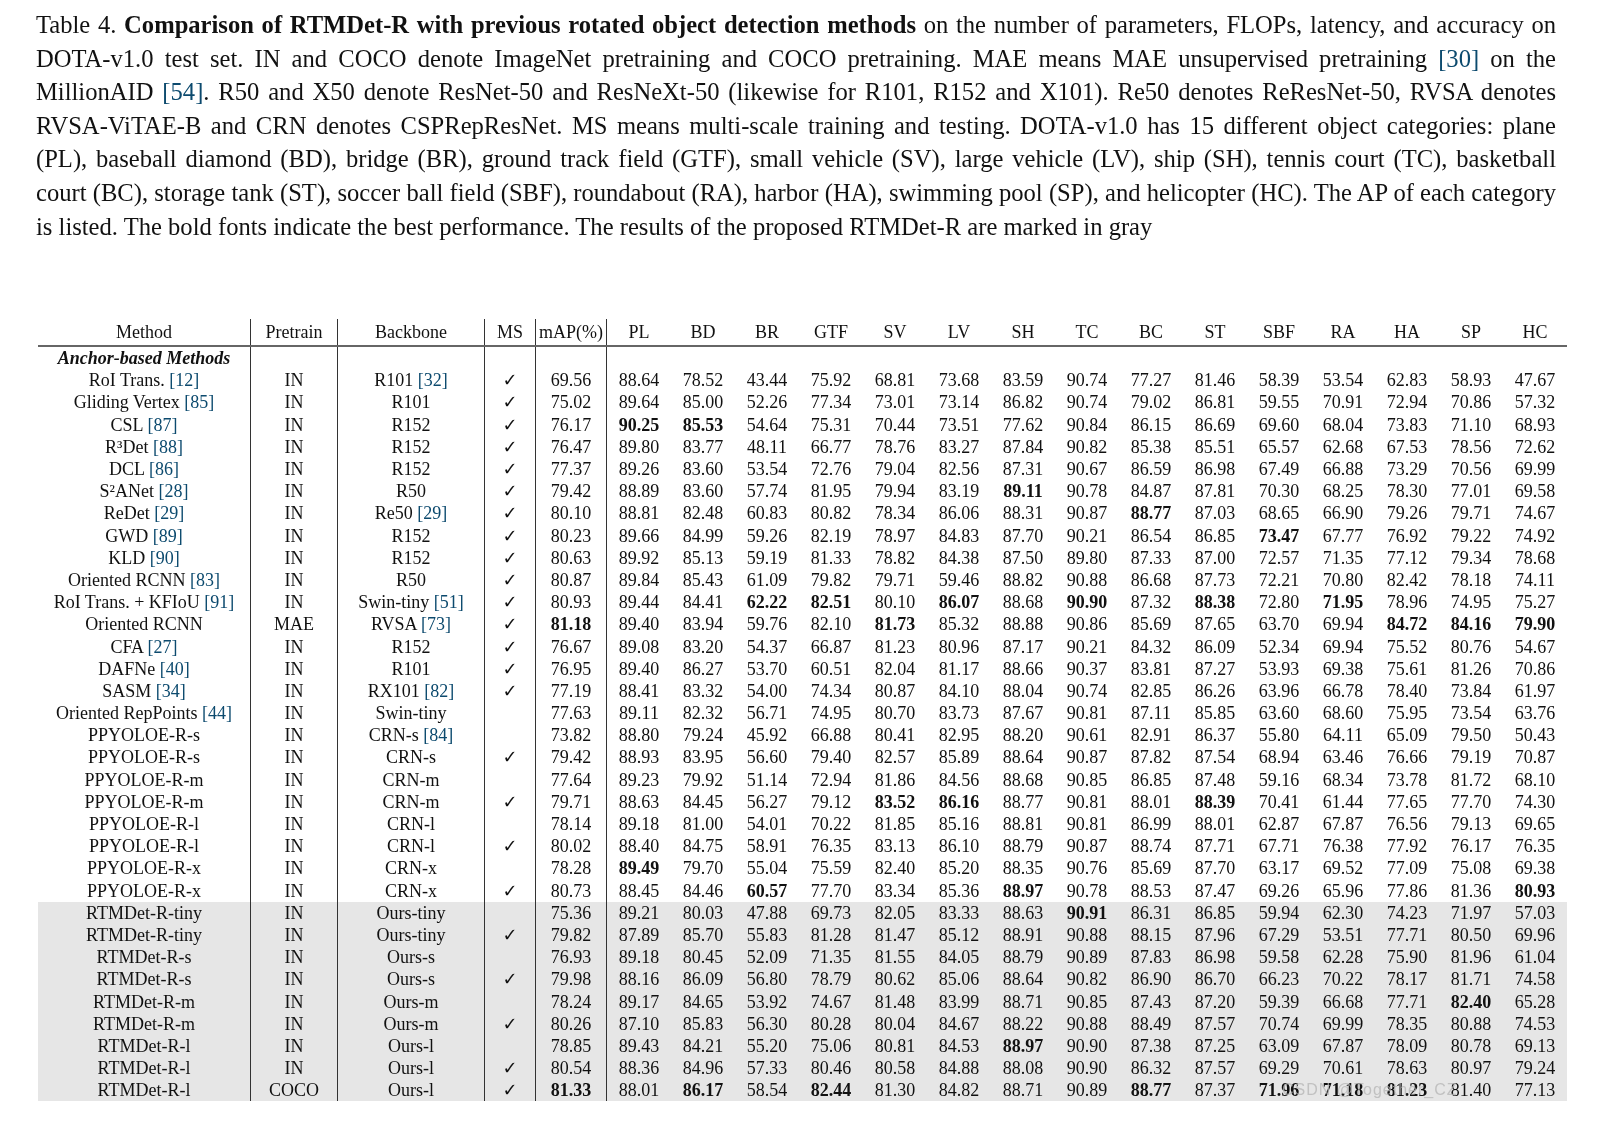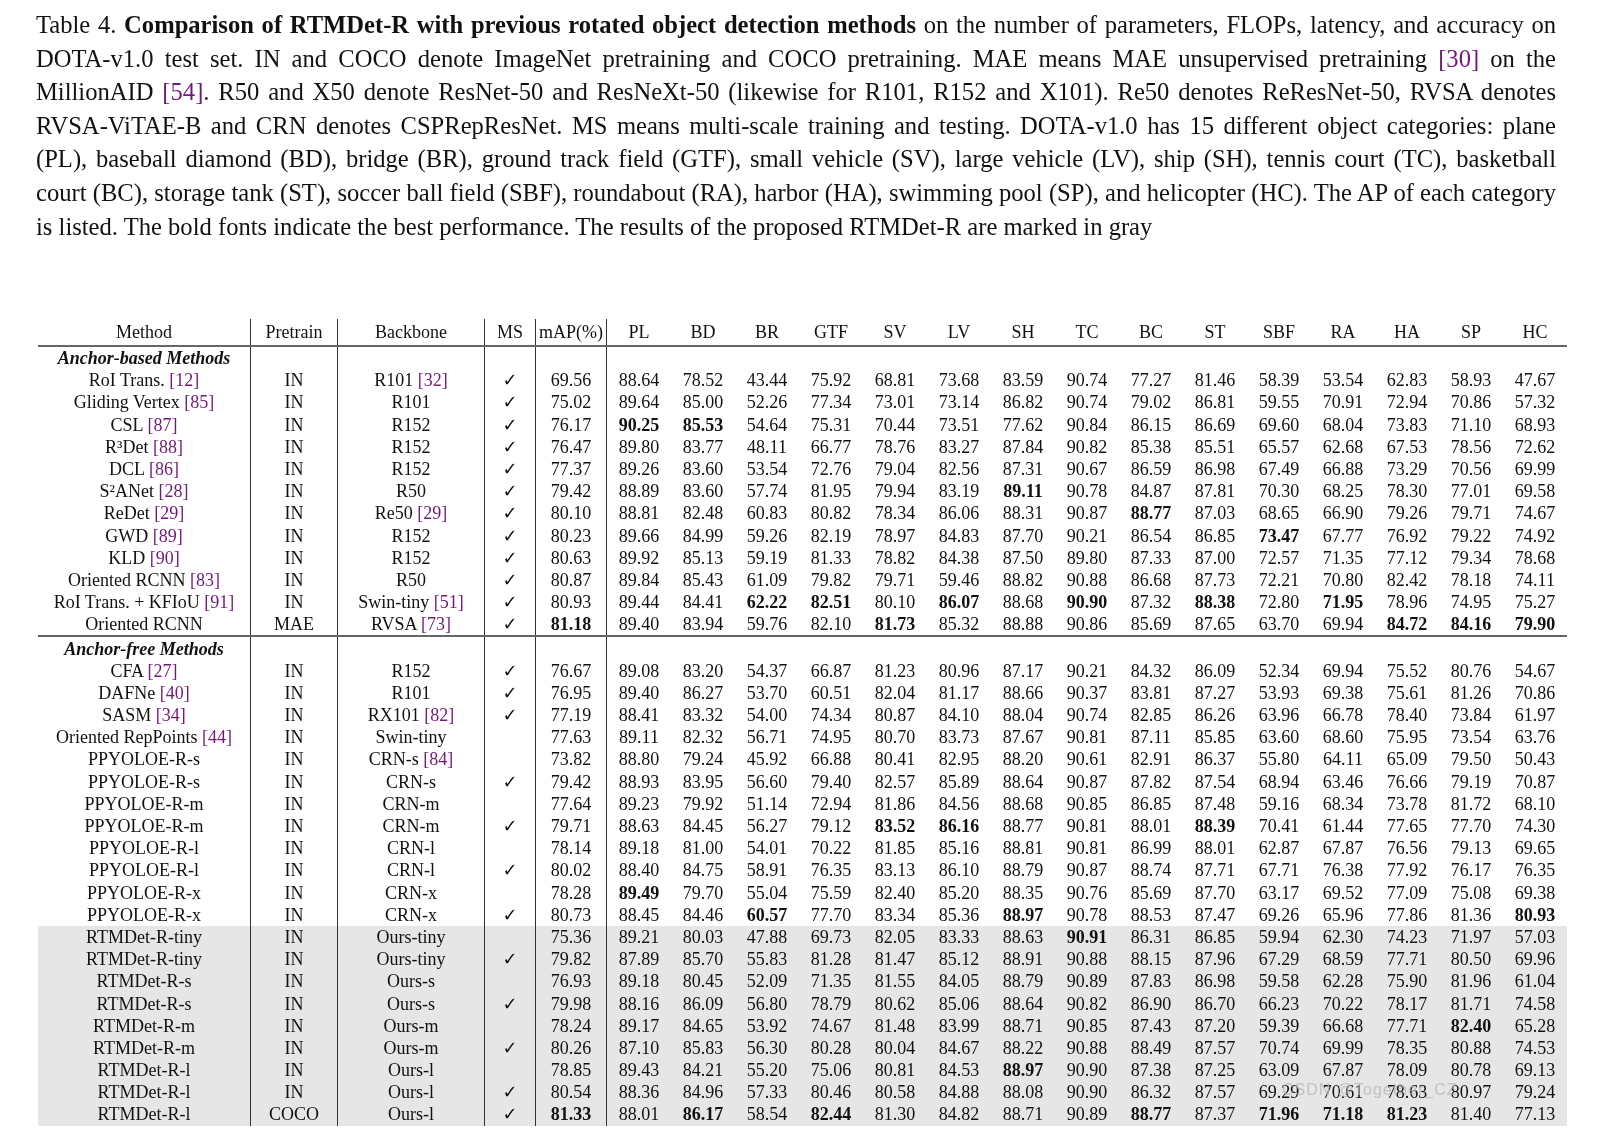--- a/index.html
+++ b/index.html
@@ -1,19 +1,19 @@
 <!DOCTYPE html>
 <html><head>
 <meta charset="utf-8">
 <style>
   html,body{margin:0;padding:0;background:#fff;}
   body{width:1598px;height:1146px;overflow:hidden;font-family:"Liberation Serif","DejaVu Serif",serif;color:#111;}
   .caption{position:absolute;left:36px;top:8px;width:1520px;font-size:24.6px;line-height:33.6px;text-align:justify;}
   .caption b{font-weight:bold;}
-  .cite{color:#701a75;}
+  .cite{color:#0c4a6e;}
   table{position:absolute;left:38px;top:319px;border-collapse:collapse;font-size:18px;}
   td,th{padding:0;height:22.2px;line-height:22px;text-align:center;font-weight:normal;white-space:nowrap;}
   thead th{height:26px;border-bottom:2px solid #666;}
   .vr{border-right:1.5px solid #333;}
   .sec td{font-weight:bold;font-style:italic;}
   .sepTop td{border-top:2px solid #666;}
   tr.gray td{background:#e6e6e6;}
   .b{font-weight:bold;}
   .wm{position:absolute;left:1282px;top:1081px;font-family:"Liberation Sans",sans-serif;font-size:16px;color:rgba(180,180,180,0.75);letter-spacing:1px;}
 </style>
@@ -327,42 +327,20 @@
         <td>88.88</td>
         <td>90.86</td>
         <td>85.69</td>
         <td>87.65</td>
         <td>63.70</td>
         <td>69.94</td>
         <td class="b">84.72</td>
         <td class="b">84.16</td>
         <td class="b">79.90</td>
       </tr>
-      <tr class="sec sepTop">
-        <td class="vr">Anchor-free Methods</td>
-        <td class="vr"></td>
-        <td class="vr"></td>
-        <td class="vr"></td>
-        <td class="vr"></td>
-        <td></td>
-        <td></td>
-        <td></td>
-        <td></td>
-        <td></td>
-        <td></td>
-        <td></td>
-        <td></td>
-        <td></td>
-        <td></td>
-        <td></td>
-        <td></td>
-        <td></td>
-        <td></td>
-        <td></td>
-      </tr>
       <tr>
         <td class="vr">CFA <span class="cite">[27]</span></td>
         <td class="vr">IN</td>
         <td class="vr">R152</td>
         <td class="vr">✓</td>
         <td class="vr">76.67</td>
         <td>89.08</td>
         <td>83.20</td>
         <td>54.37</td>
         <td>66.87</td>
@@ -652,21 +630,21 @@
         <td>85.70</td>
         <td>55.83</td>
         <td>81.28</td>
         <td>81.47</td>
         <td>85.12</td>
         <td>88.91</td>
         <td>90.88</td>
         <td>88.15</td>
         <td>87.96</td>
         <td>67.29</td>
-        <td>68.59</td>
+        <td>53.51</td>
         <td>77.71</td>
         <td>80.50</td>
         <td>69.96</td>
       </tr>
       <tr class="gray">
         <td class="vr">RTMDet-R-s</td>
         <td class="vr">IN</td>
         <td class="vr">Ours-s</td>
         <td class="vr"></td>
         <td class="vr">76.93</td>

